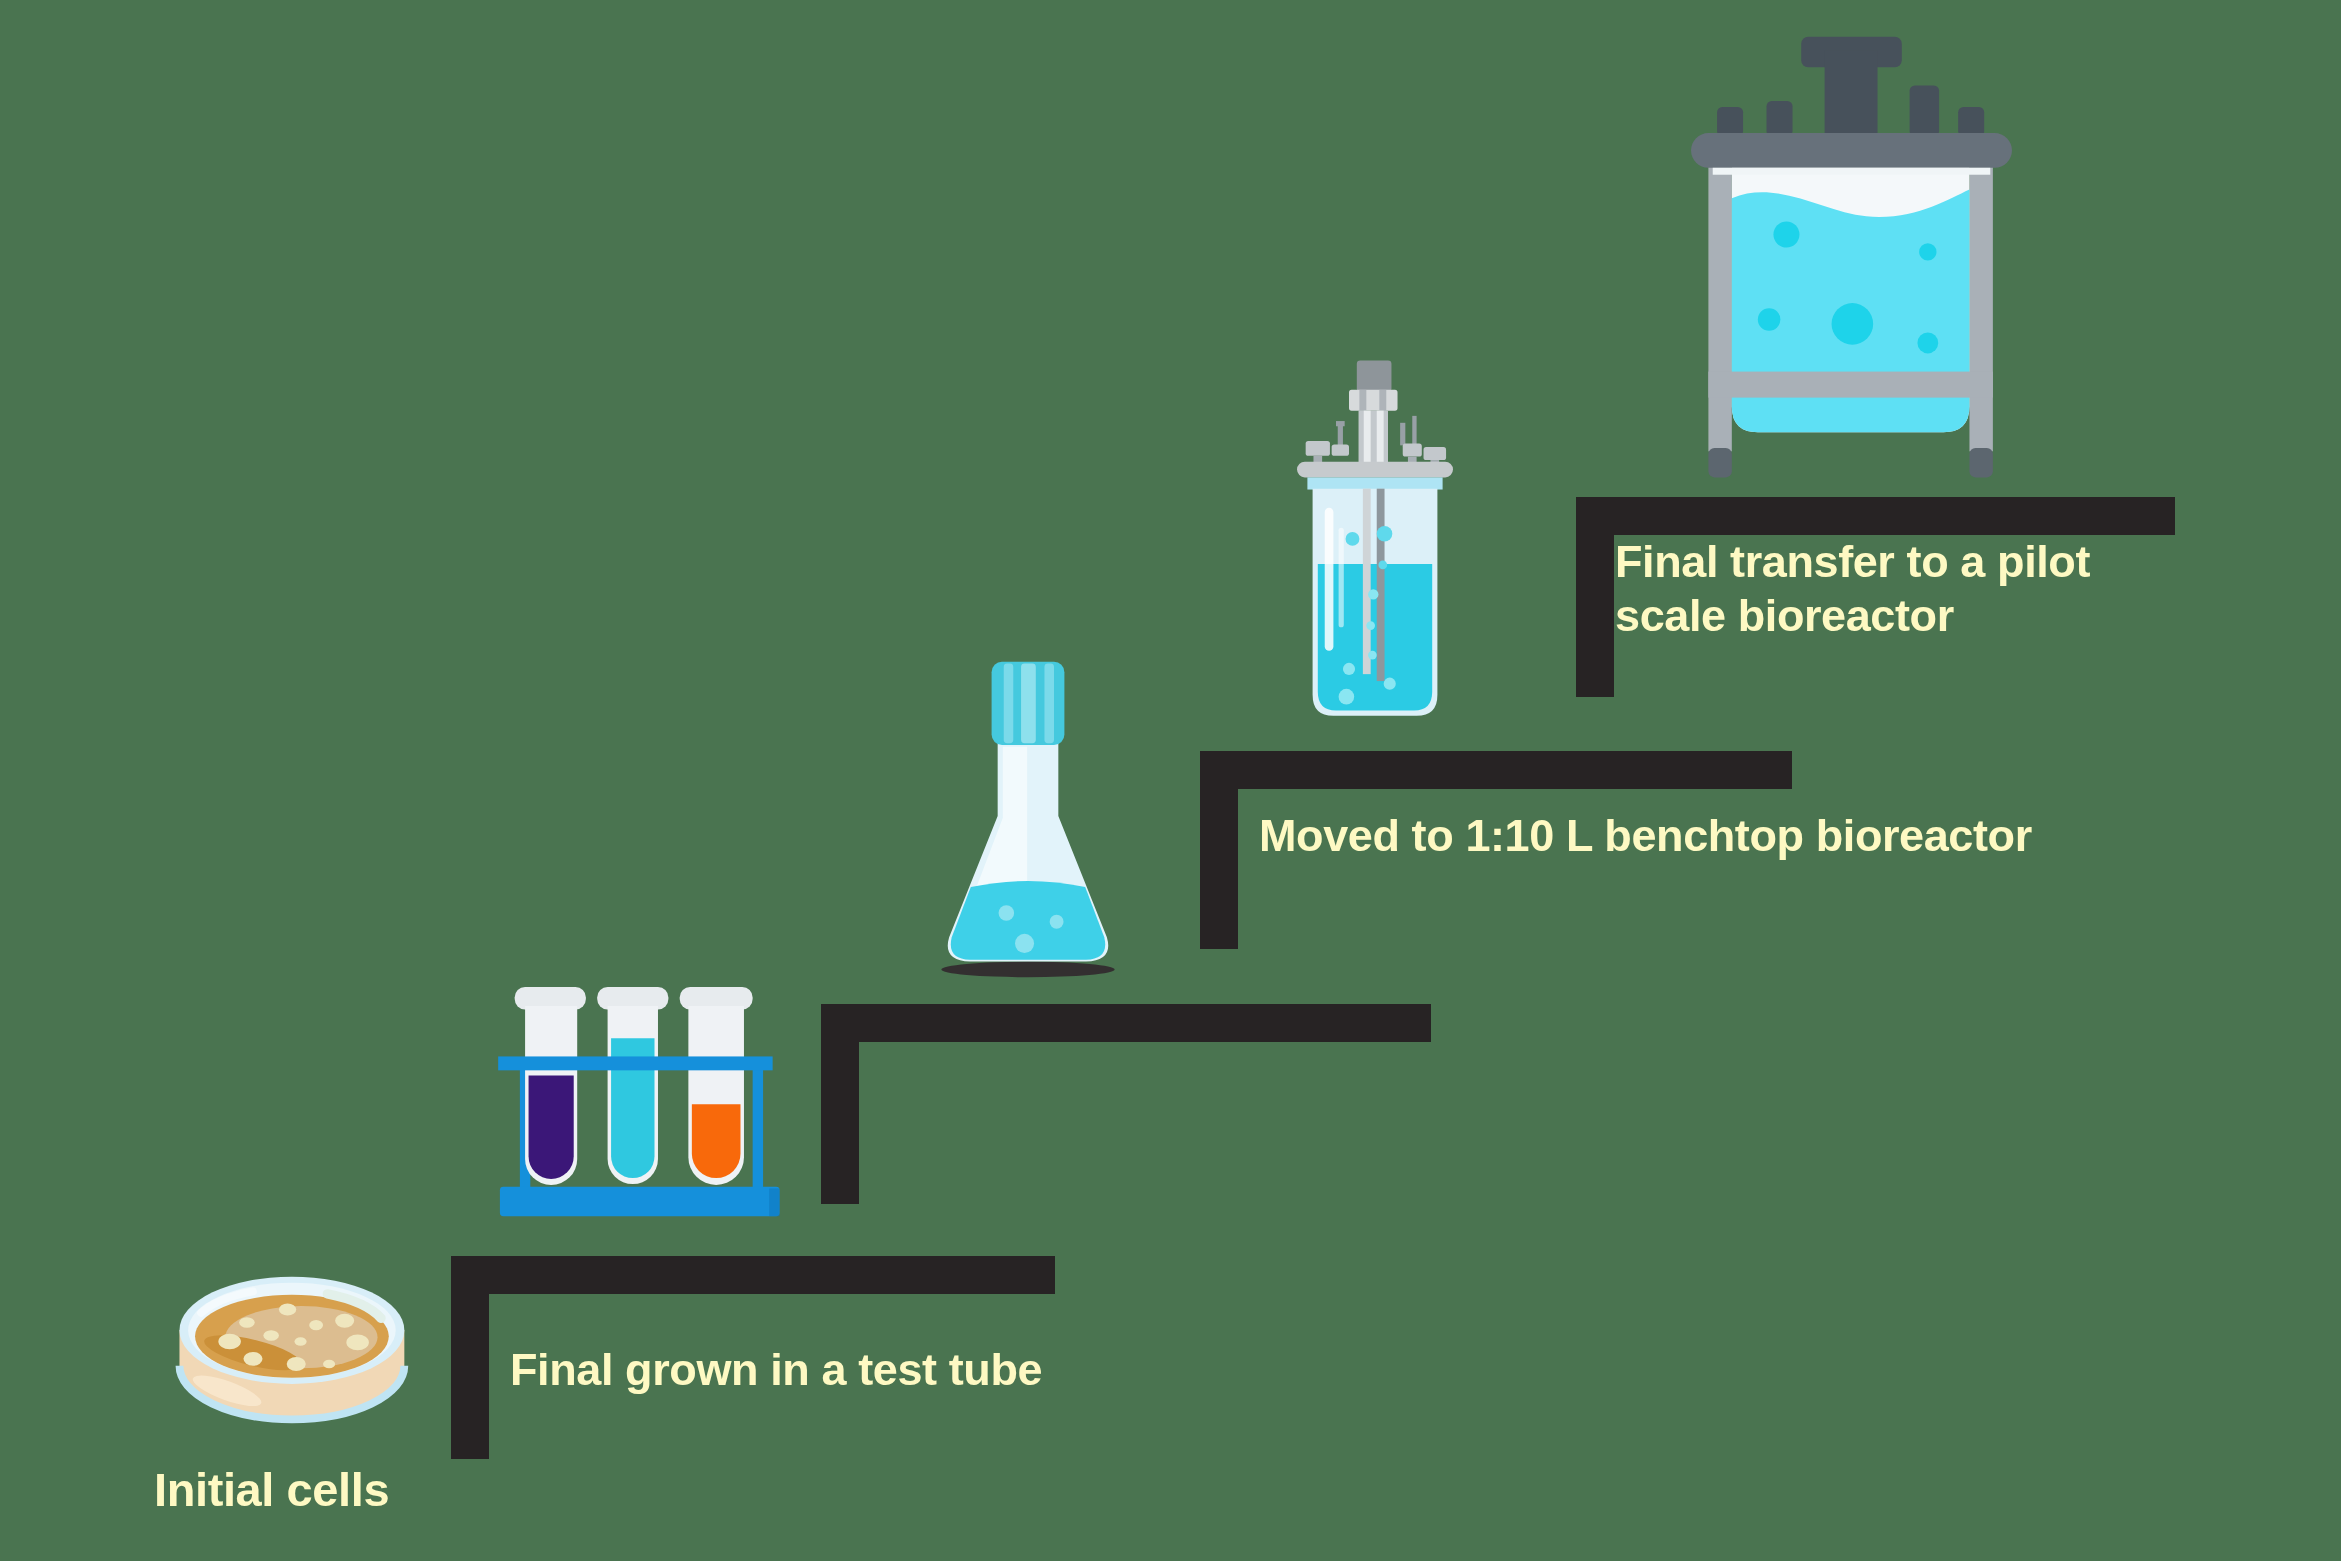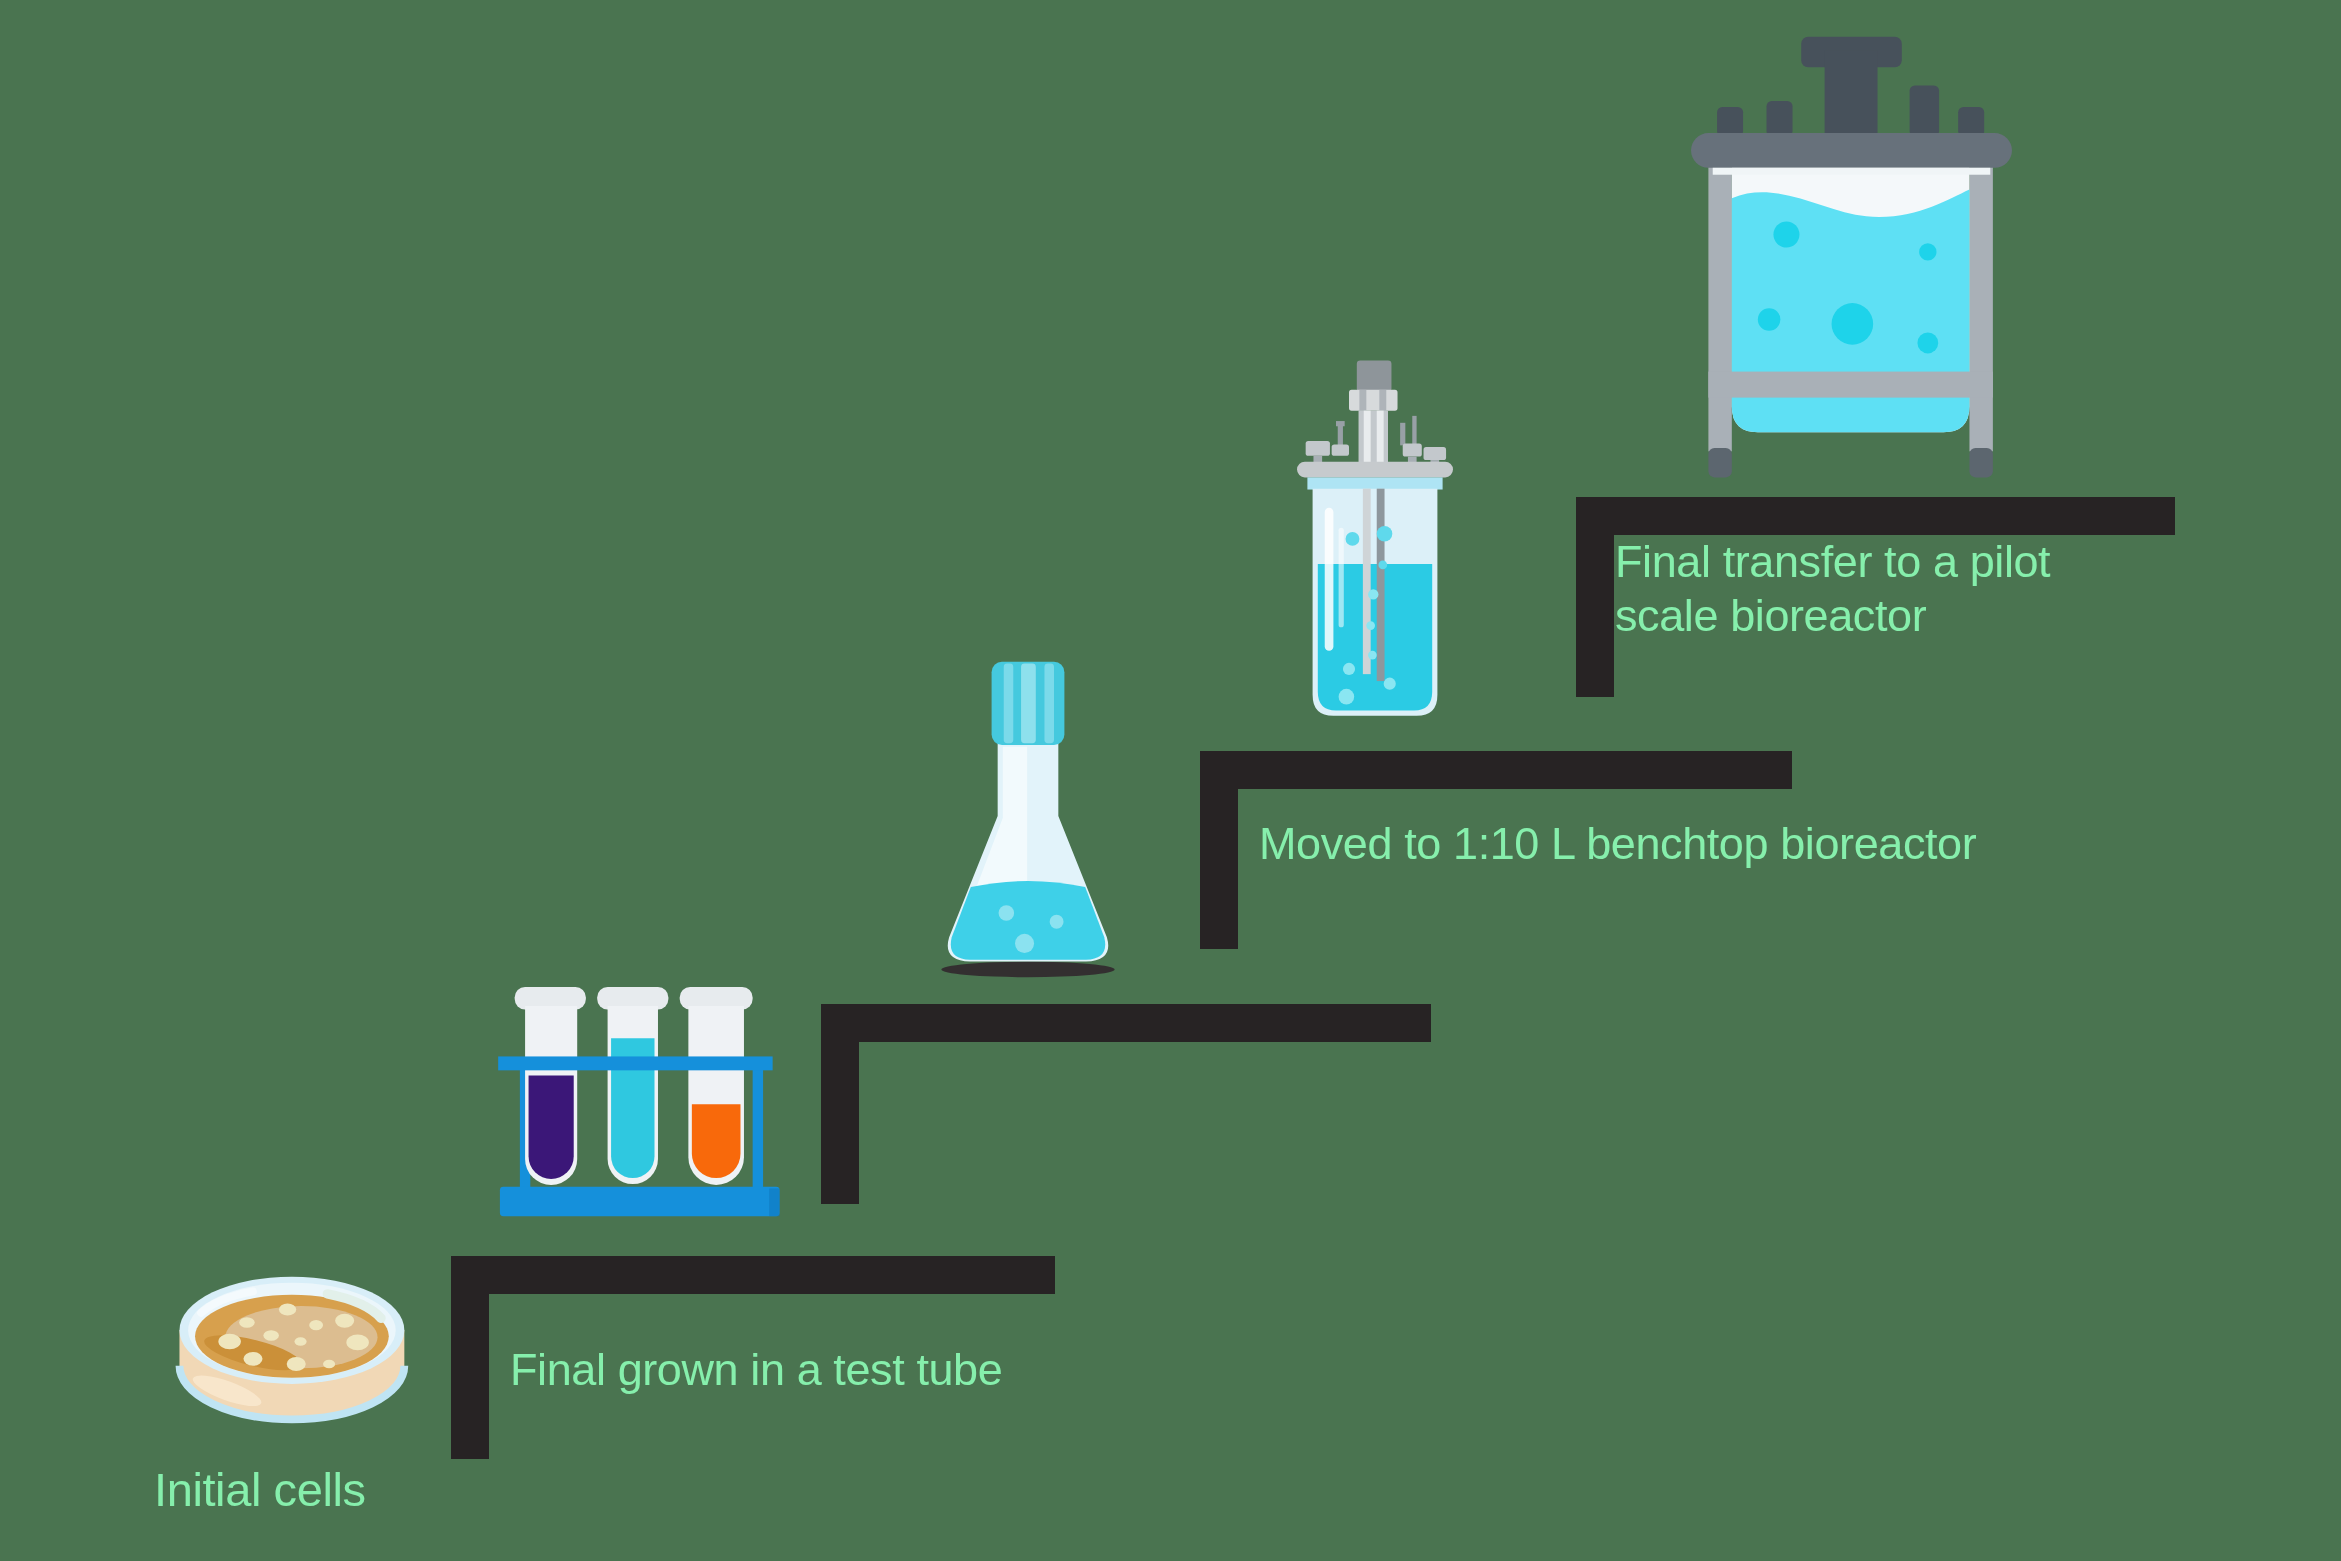--- a/index.html
+++ b/index.html
@@ -6,22 +6,22 @@
   .canvas{
     position:relative;
     width:2342px;height:1561px;
     background:#4A7450;
     overflow:hidden;
     font-family:"Liberation Sans", sans-serif;
   }
   .bar{position:absolute;background:#272324;}
   .lbl{
     position:absolute;
-    font-weight:normal;
-    color:#86efac;
+    font-weight:bold;
+    color:#fef9c3;
     font-size:45px;
     letter-spacing:-0.4px;
     white-space:nowrap;
   }
   .lbl.multi{white-space:pre-line;line-height:54px;}
   .lbl.big{font-size:47px;}
   .icon{position:absolute;}
 </style>
 </head>
 <body>
@@ -180,18 +180,18 @@
       <circle cx="186" cy="355" r="24"></circle>
       <circle cx="273" cy="377" r="12"></circle>
     </g>
     <rect x="20" y="410" width="328" height="30" fill="#A9B0B7"></rect>
     <rect x="0" y="135" width="370" height="40" rx="20" fill="#67717B"></rect>
     <rect x="25" y="175" width="320" height="8" fill="#F0F5F7"></rect>
   </svg>
 
   <div class="lbl big" style="left:154px;top:1462px;">Initial cells</div>
   <div class="lbl" style="left:510px;top:1344px;">Final grown in a test tube</div>
-  <div class="lbl" style="left:1259px;top:810px;margin-top:8px;">Moved to 1:10 L benchtop bioreactor</div>
+  <div class="lbl" style="left:1259px;top:810px;">Moved to 1:10 L benchtop bioreactor</div>
   <div class="lbl multi" style="left:1615px;top:535px;">Final transfer to a pilot
 scale bioreactor</div>
 
 </div>
 
 
 </body></html>

